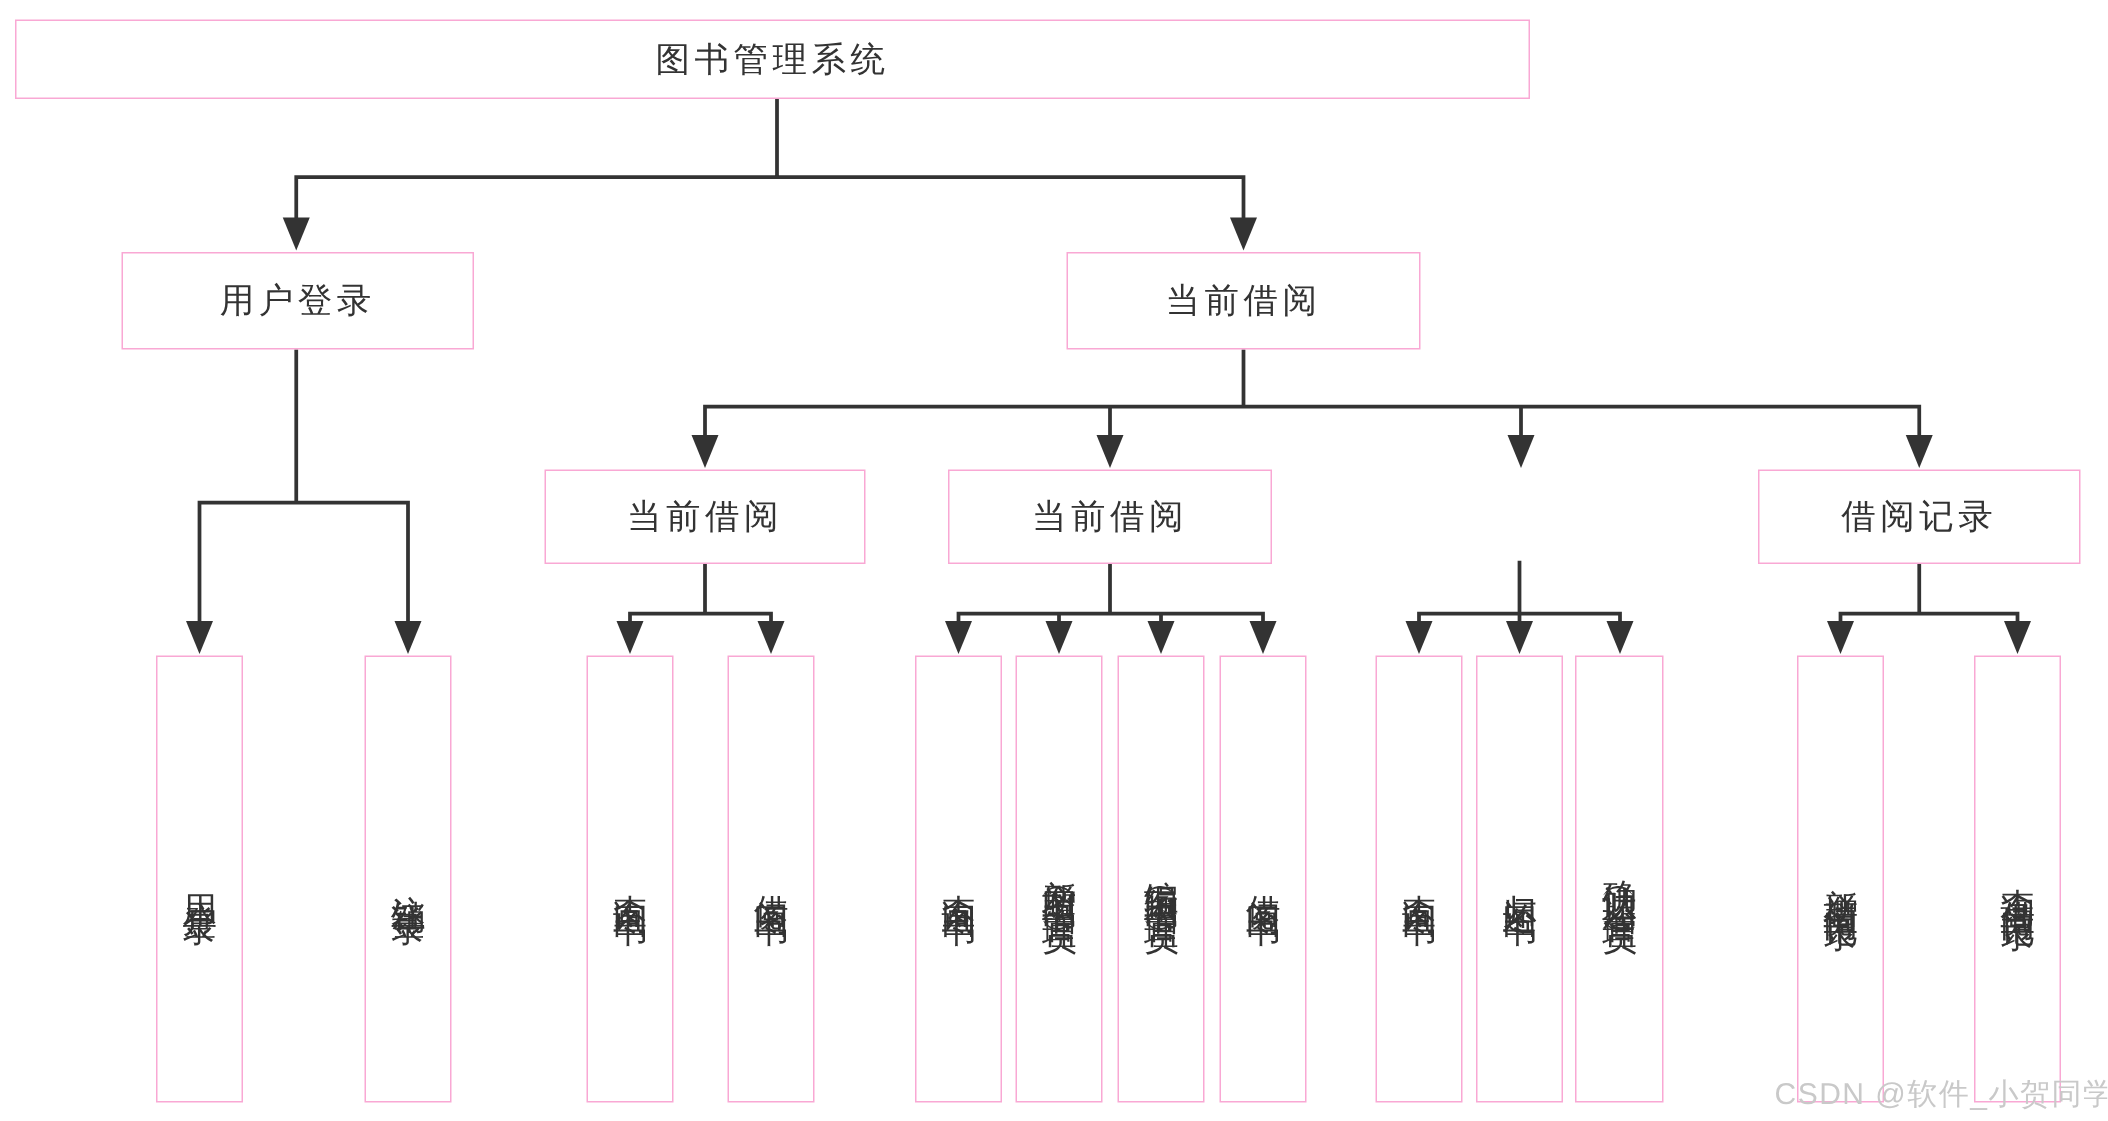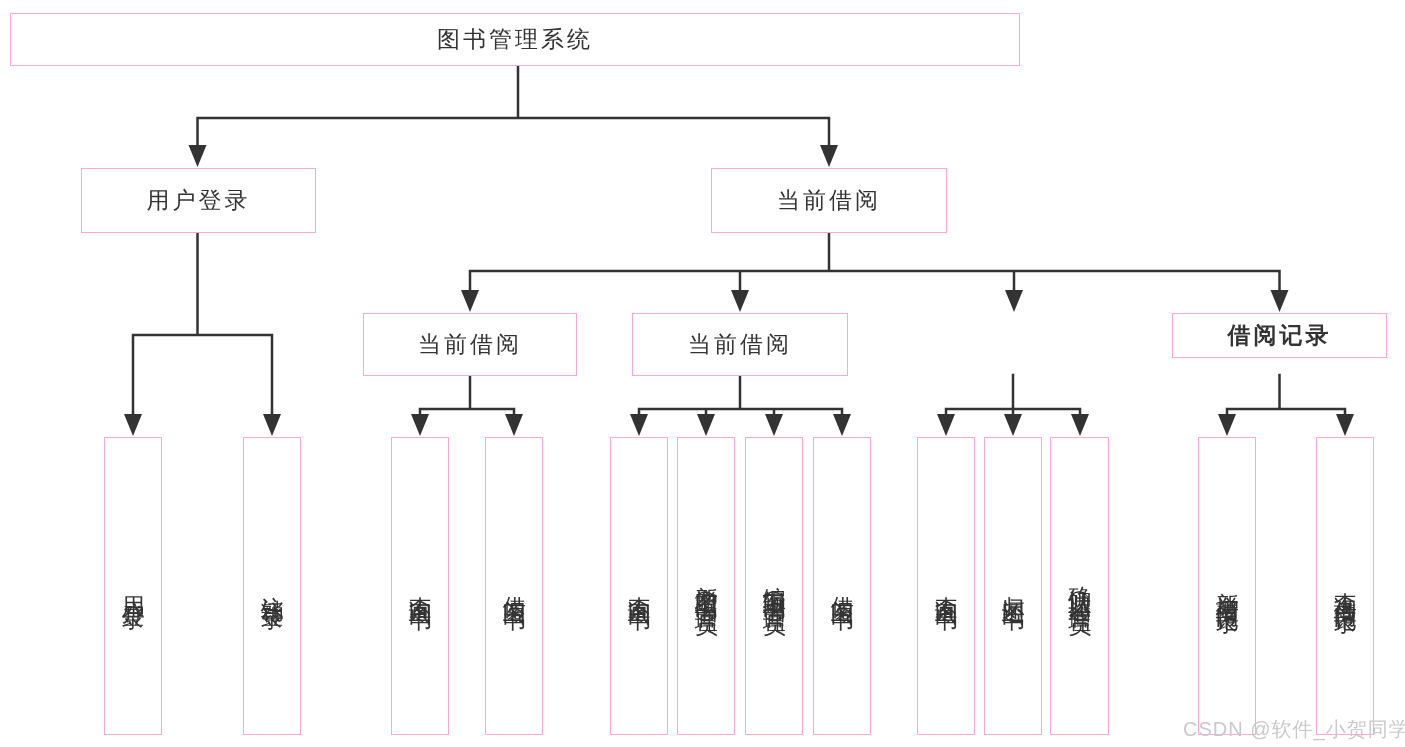--- a/index.html
+++ b/index.html
@@ -89,21 +89,21 @@
   <div class="node" style="left:711px;top:168px;width:236px;height:65px;">
     <span class="lbl">当前借阅</span>
   </div>
 
   <div class="node" style="left:363px;top:313px;width:214px;height:63px;">
     <span class="lbl">当前借阅</span>
   </div>
   <div class="node" style="left:632px;top:313px;width:216px;height:63px;">
     <span class="lbl">当前借阅</span>
   </div>
-  <div class="node" style="left:1172px;top:313px;width:215px;height:45px;font-weight:bold;">
+  <div class="node" style="left:1172px;top:313px;width:215px;height:63px;">
     <span class="lbl">借阅记录</span>
   </div>
 
   <div class="node" style="left:104px;top:437px;width:58px;height:298px;">
     <span class="vlbl">用户登录</span>
   </div>
   <div class="node" style="left:243px;top:437px;width:58px;height:298px;">
     <span class="vlbl">注销登录</span>
   </div>
 

